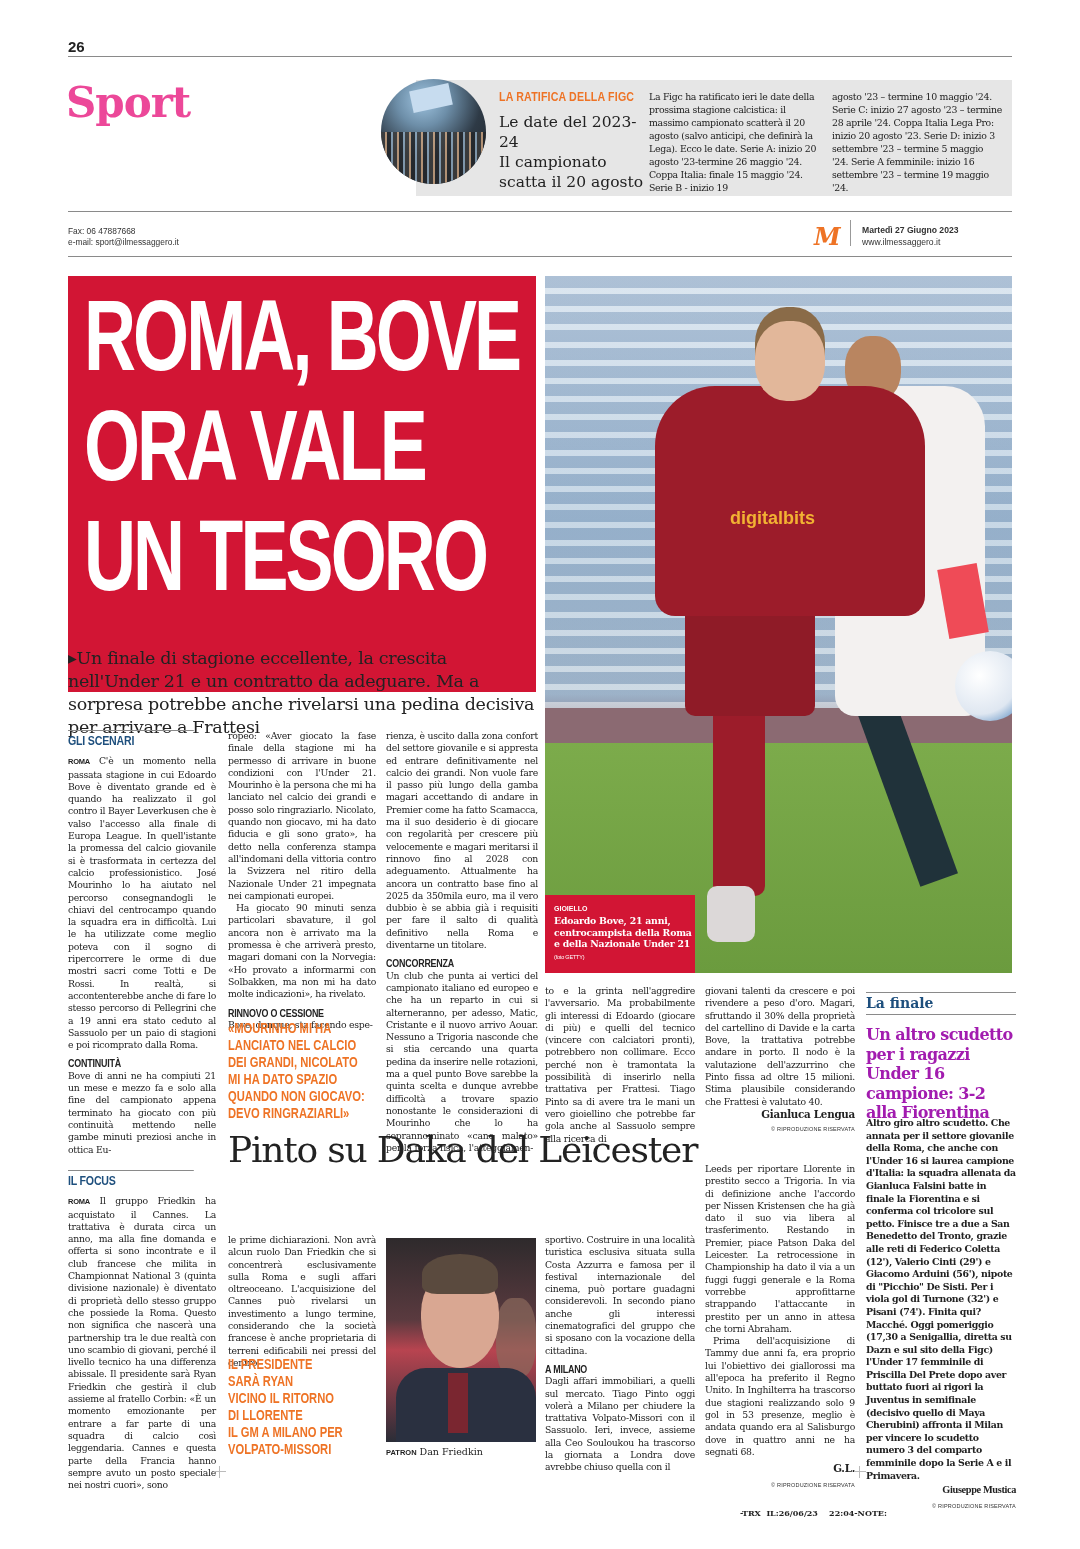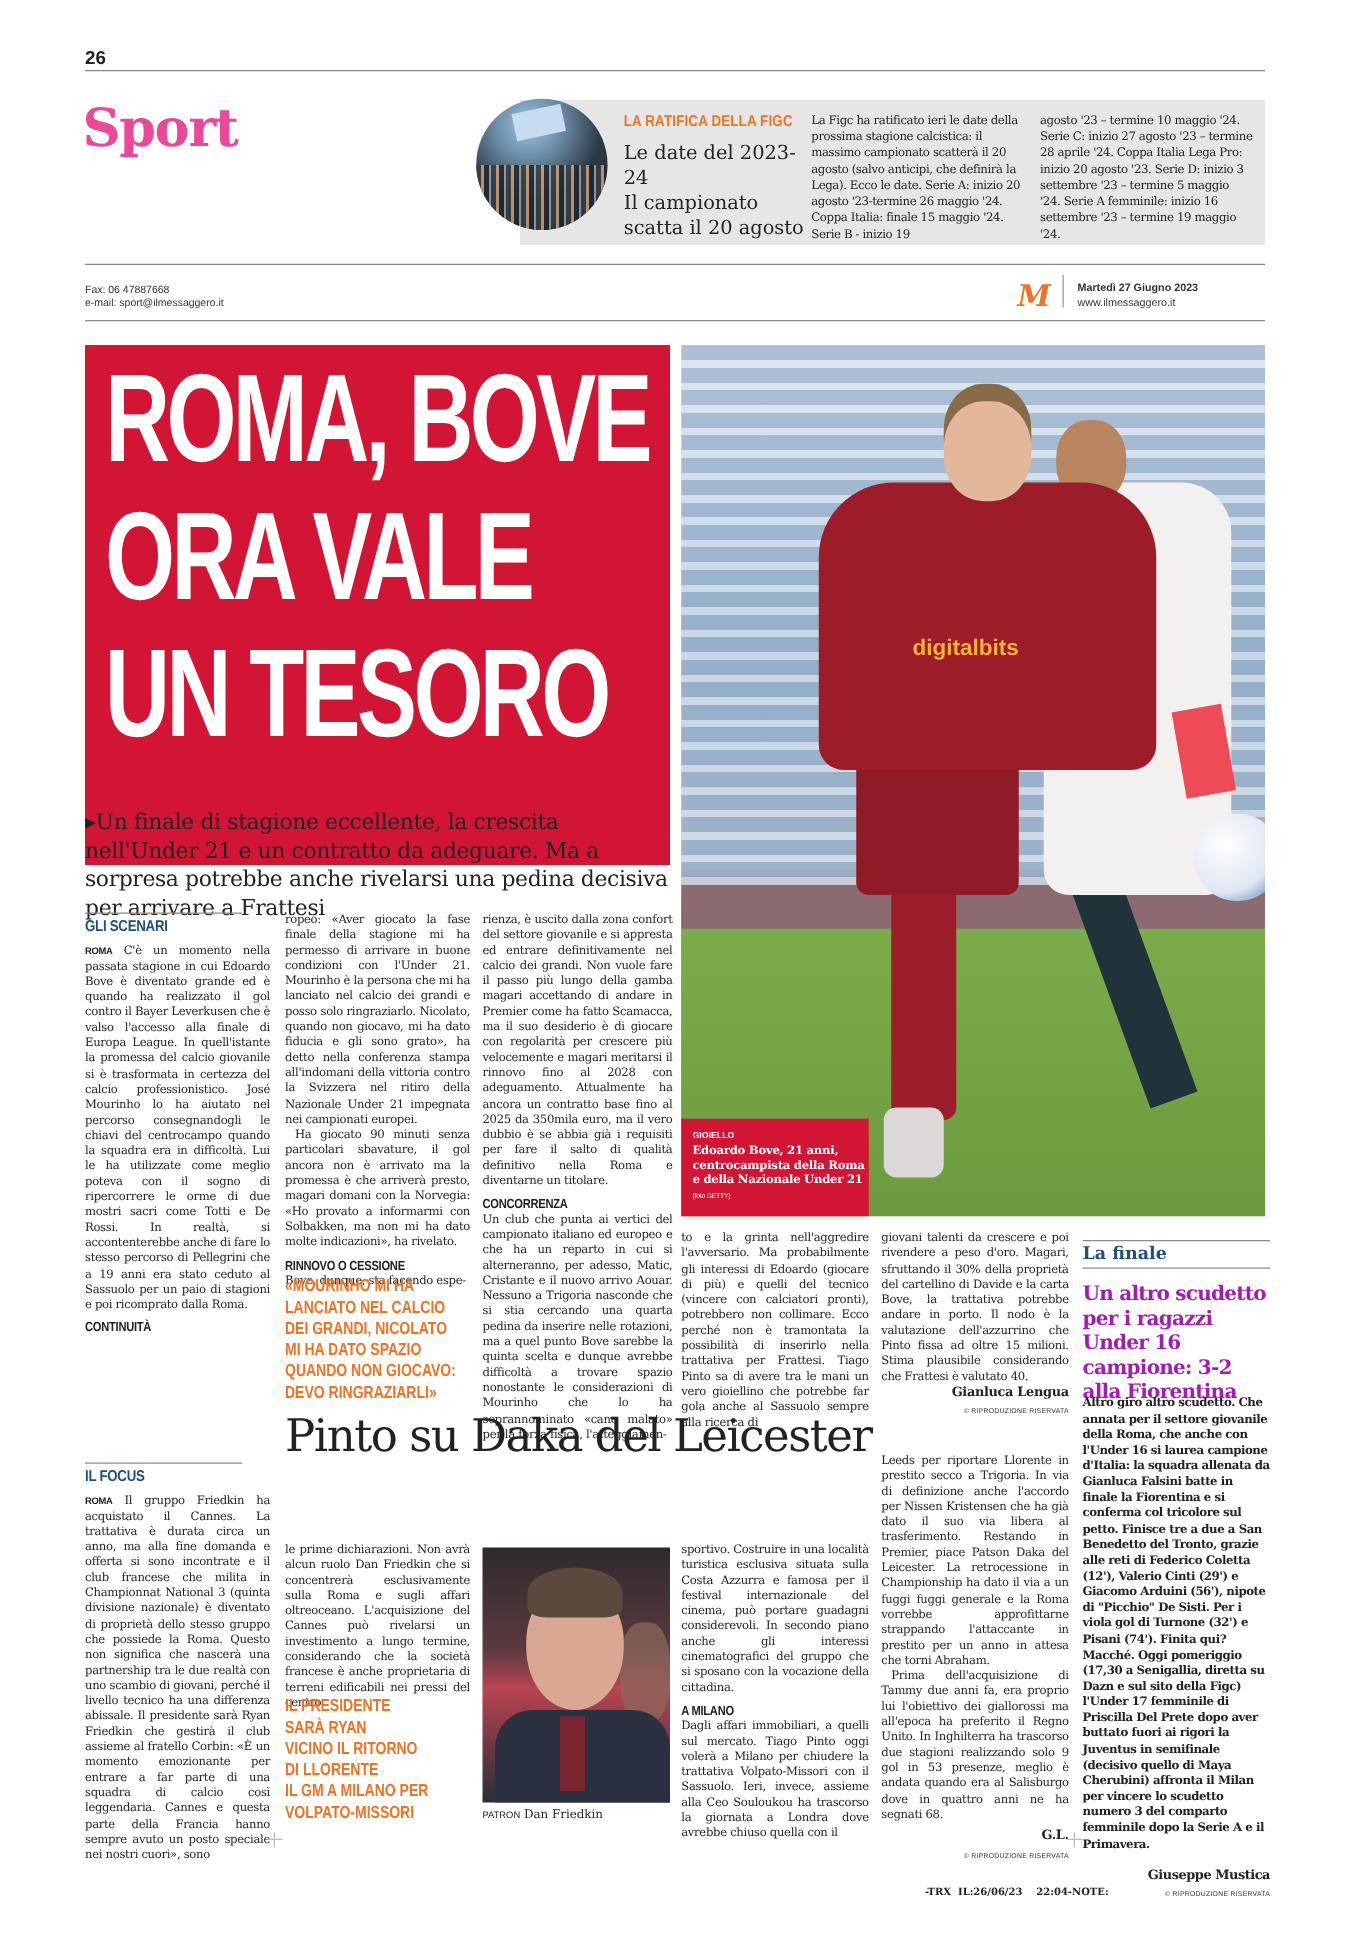--- a/index.html
+++ b/index.html
@@ -58,21 +58,21 @@
   .rights { font-family: "Liberation Sans", sans-serif; font-size: 5.5px; text-align: right; color: #333; letter-spacing: 0.2px; }
 
   .h2 { left: 228px; top: 1130px; font-family: "DejaVu Serif", serif; font-size: 36px; line-height: 40px; color: #222; letter-spacing: -1.2px; white-space: nowrap; }
   .portrait { left: 386px; top: 1238px; width: 150px; height: 204px; overflow: hidden; background: linear-gradient(180deg, #2e2a2c 0%, #5a3a3f 40%, #b84450 55%, #2a2d37 100%); }
   .portrait .face { position: absolute; left: 35px; top: 30px; width: 78px; height: 100px; background: #d9a792; border-radius: 45% 45% 50% 50%; }
   .portrait .hair { position: absolute; left: 36px; top: 16px; width: 76px; height: 40px; background: #5a4a3e; border-radius: 50% 50% 20% 20%; }
   .portrait .suit { position: absolute; left: 10px; top: 130px; width: 140px; height: 90px; background: #2a3040; border-radius: 30px 30px 0 0; }
   .portrait .tie { position: absolute; left: 62px; top: 135px; width: 20px; height: 60px; background: #7a2630; }
   .portrait .bg2 { position: absolute; left: 110px; top: 60px; width: 40px; height: 80px; background: #8b6a5c; border-radius: 40%; opacity: 0.7; }
   .portrait-caption { left: 386px; top: 1446px; font-family: "DejaVu Serif", serif; font-size: 9.5px; color: #222; }
-  .portrait-caption b { font-family: "Liberation Sans", sans-serif; font-size: 7.5px; font-weight: 400; margin-top: 46px; }
+  .portrait-caption b { font-family: "Liberation Sans", sans-serif; font-size: 7.5px; font-weight: 700; margin-top: 46px; }
 
   .sidebar-title { left: 866px; top: 1025px; width: 150px; font-family: "DejaVu Serif", serif; font-weight: 700; font-size: 16px; line-height: 19.5px; color: #a21caf; letter-spacing: -0.6px; }
   .sidebar-body { left: 866px; top: 1117px; width: 150px; font-family: "DejaVu Serif", serif; font-weight: 700; font-size: 9.4px; line-height: 12.6px; color: #222; letter-spacing: -0.35px; }
   .slug { left: 740px; top: 1508px; font-family: "DejaVu Serif", serif; font-weight: 700; font-size: 8px; color: #222; white-space: pre; }
   .cross { width: 12px; height: 12px; }
   .cross::before { content: ""; position: absolute; left: 5px; top: 0; width: 1px; height: 12px; background: #bbb; }
   .cross::after { content: ""; position: absolute; left: 0; top: 5px; width: 12px; height: 1px; background: #bbb; }
 </style>
 </head>
 <body>
@@ -135,20 +135,21 @@
 </div>
 <div class="abs caption-box">
   <div class="caption-kicker">GIOIELLO</div>
   <div class="caption-text"><span>Edoardo Bove, 21 anni, centrocampista della Roma e della Nazionale Under 21</span> <span class="caption-credit">(foto GETTY)</span></div>
 </div>
 
 <div class="abs col" style="left:68px;top:730px;width:148px;">
   <div class="label-blue label-rule-top" style="padding-top:4px;">GLI SCENARI</div>
   <p style="margin-top:8px;"><span class="dateline">ROMA</span> <span>C'è un momento nella passata stagione in cui Edoardo Bove è diventato grande ed è quando ha realizzato il gol contro il Bayer Leverkusen che è valso l'accesso alla finale di Europa League. In quell'istante la promessa del calcio giovanile si è trasformata in certezza del calcio professionistico. José Mourinho lo ha aiutato nel percorso consegnandogli le chiavi del centrocampo quando la squadra era in difficoltà. Lui le ha utilizzate come meglio poteva con il sogno di ripercorrere le orme di due mostri sacri come Totti e De Rossi. In realtà, si accontenterebbe anche di fare lo stesso percorso di Pellegrini che a 19 anni era stato ceduto al Sassuolo per un paio di stagioni e poi ricomprato dalla Roma.</span></p>
   <div class="sub">CONTINUITÀ</div>
+  <p>Bove di anni ne ha compiuti 21 un mese e mezzo fa e solo alla fine del campionato appena terminato ha giocato con più continuità mettendo nelle gambe minuti preziosi anche in ottica Eu-</p>
 </div>
 <div class="abs col" style="left:228px;top:730px;width:148px;">
   <p>ropeo: «Aver giocato la fase finale della stagione mi ha permesso di arrivare in buone condizioni con l'Under 21. Mourinho è la persona che mi ha lanciato nel calcio dei grandi e posso solo ringraziarlo. Nicolato, quando non giocavo, mi ha dato fiducia e gli sono grato», ha detto nella conferenza stampa all'indomani della vittoria contro la Svizzera nel ritiro della Nazionale Under 21 impegnata nei campionati europei.</p>
   <p class="ind">Ha giocato 90 minuti senza particolari sbavature, il gol ancora non è arrivato ma la promessa è che arriverà presto, magari domani con la Norvegia: «Ho provato a informarmi con Solbakken, ma non mi ha dato molte indicazioni», ha rivelato.</p>
   <div class="sub">RINNOVO O CESSIONE</div>
   <p>Bove, dunque, sta facendo espe-</p>
 </div>
 <div class="abs pull-quote" style="left:228px;top:1020px;">
   <div>«MOURINHO MI HA</div>
     <div>LANCIATO NEL CALCIO</div>
@@ -170,21 +171,21 @@
   <div class="byline">Gianluca Lengua</div>
   <div class="rights" style="margin-top:3px;">© RIPRODUZIONE RISERVATA</div>
 </div>
 
 <div class="abs" style="left:866px;top:992px;width:150px;border-top:1px solid #8a8a8a;border-bottom:1px solid #8a8a8a;padding:2px 0 3px;">
   <div style="font-family:'DejaVu Serif',serif;font-weight:700;font-size:14px;color:#1e4f7d;">La finale</div>
 </div>
 <div class="abs sidebar-title">Un altro scudetto per i ragazzi Under 16 campione: 3-2 alla Fiorentina</div>
 <div class="abs sidebar-body">
   <p>Altro giro altro scudetto. Che annata per il settore giovanile della Roma, che anche con l'Under 16 si laurea campione d'Italia: la squadra allenata da Gianluca Falsini batte in finale la Fiorentina e si conferma col tricolore sul petto. Finisce tre a due a San Benedetto del Tronto, grazie alle reti di Federico Coletta (12'), Valerio Cinti (29') e Giacomo Arduini (56'), nipote di "Picchio" De Sisti. Per i viola gol di Turnone (32') e Pisani (74'). Finita qui? Macché. Oggi pomeriggio (17,30 a Senigallia, diretta su Dazn e sul sito della Figc) l'Under 17 femminile di Priscilla Del Prete dopo aver buttato fuori ai rigori la Juventus in semifinale (decisivo quello di Maya Cherubini) affronta il Milan per vincere lo scudetto numero 3 del comparto femminile dopo la Serie A e il Primavera.</p>
-  <div class="byline" style="margin-top:12px;">Giuseppe Mustica</div>
+  <div class="byline" style="margin-top:2px;font-family:Liberation Serif, serif;">Giuseppe Mustica</div>
   <div class="rights" style="margin-top:3px;font-weight:400;">© RIPRODUZIONE RISERVATA</div>
 </div>
 
 <div class="abs h2">
   <div>Pinto su Daka del Leicester</div>
 </div>
 <div class="abs col" style="left:68px;top:1170px;width:148px;">
   <div class="label-blue label-rule-top" style="padding-top:4px;">IL FOCUS</div>
   <p style="margin-top:8px;"><span class="dateline">ROMA</span> <span>Il gruppo Friedkin ha acquistato il Cannes. La trattativa è durata circa un anno, ma alla fine domanda e offerta si sono incontrate e il club francese che milita in Championnat National 3 (quinta divisione nazionale) è diventato di proprietà dello stesso gruppo che possiede la Roma. Questo non significa che nascerà una partnership tra le due realtà con uno scambio di giovani, perché il livello tecnico ha una differenza abissale. Il presidente sarà Ryan Friedkin che gestirà il club assieme al fratello Corbin: «È un momento emozionante per entrare a far parte di una squadra di calcio così leggendaria. Cannes e questa parte della Francia hanno sempre avuto un posto speciale nei nostri cuori», sono</span></p>
 </div>

